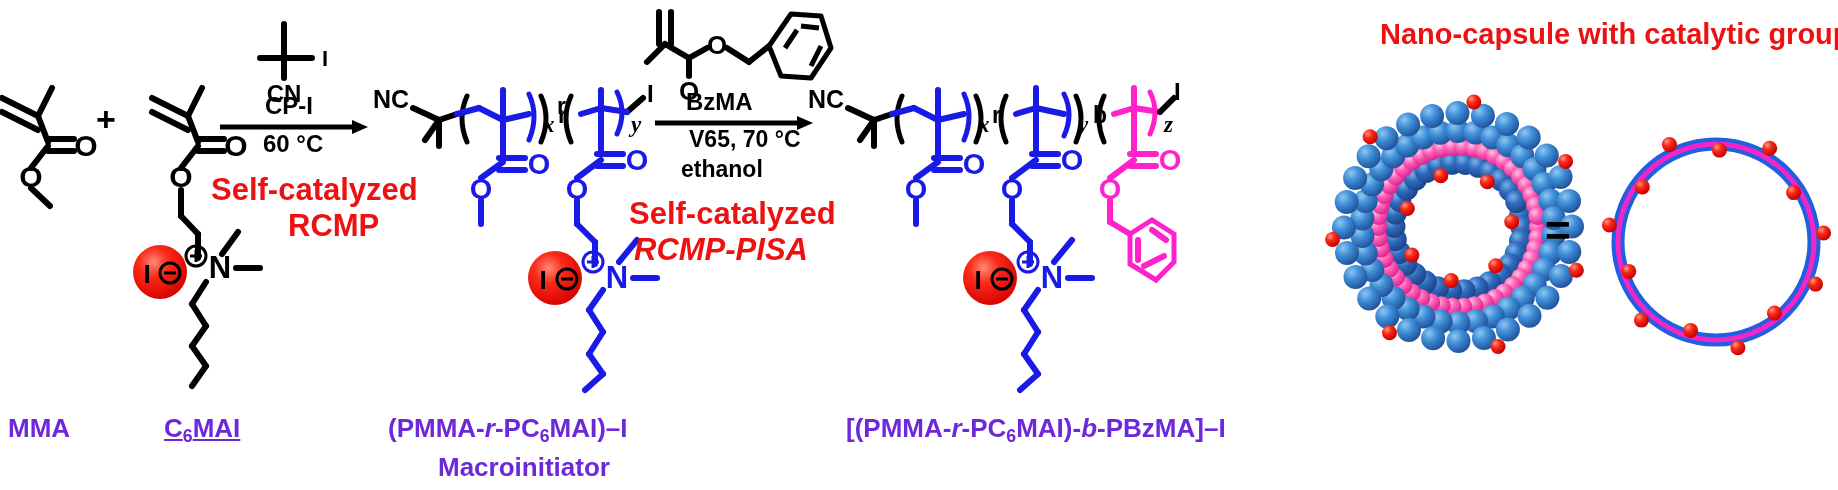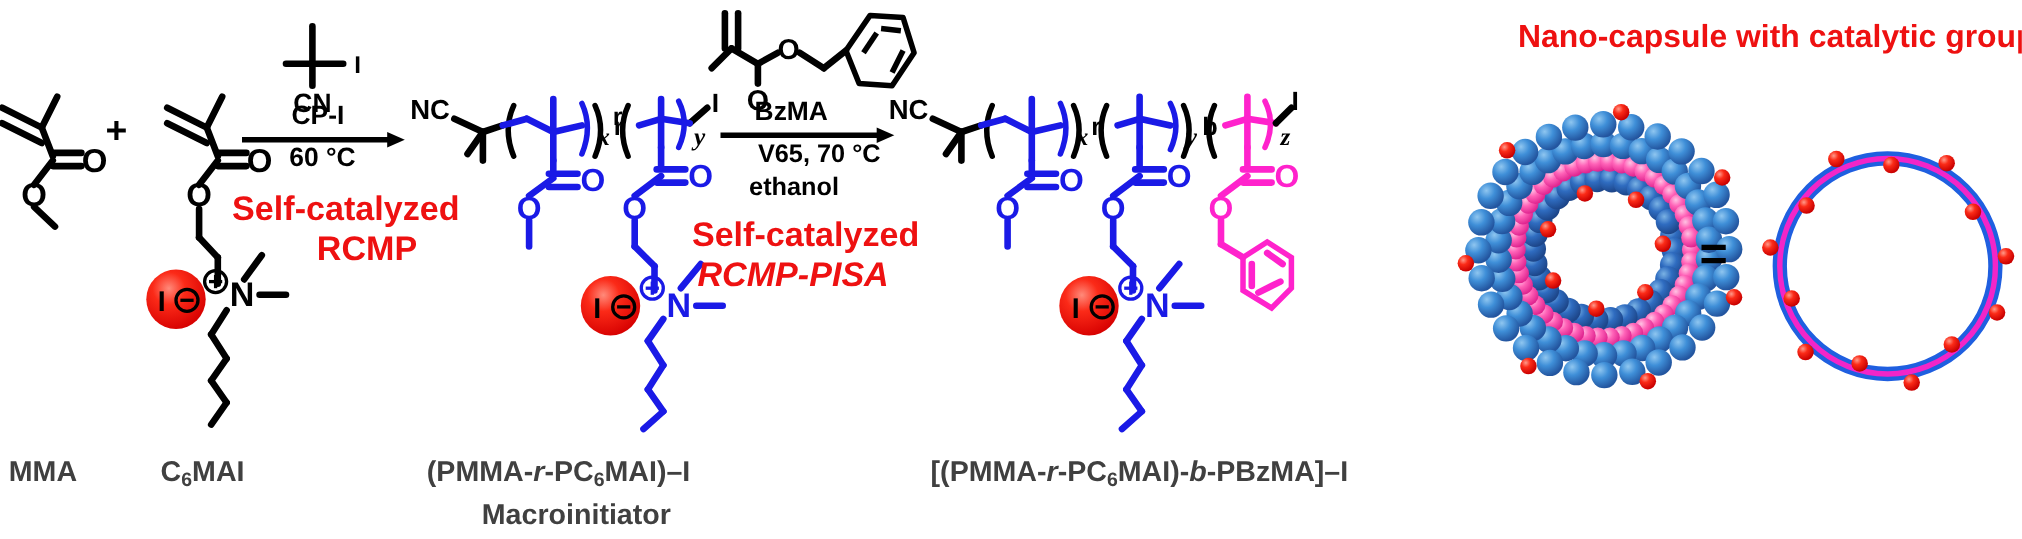--- a/index.html
+++ b/index.html
@@ -5,21 +5,21 @@
 <style>
   html,body{margin:0;padding:0;background:#ffffff;}
   body{width:1838px;height:490px;position:relative;overflow:hidden;
        font-family:"Liberation Sans","DejaVu Sans",sans-serif;color:#000;}
   .stage{position:absolute;left:0;top:0;width:1838px;height:490px;}
   .abs{position:absolute;}
   .txt{position:absolute;white-space:nowrap;font-weight:bold;color:#000;}
   .red{color:#ee1111;}
   .ital{font-style:italic;}
   svg{display:block;overflow:visible;}
-  .cap{position:absolute;white-space:nowrap;font-weight:bold;font-size:26px;color:#404040;}
+  .cap{position:absolute;white-space:nowrap;font-weight:bold;font-size:26px;color:#6d28d9;}
   sub{font-size:0.68em;vertical-align:-0.28em;font-weight:bold;}
 </style>
 </head>
 <body>
 
 <div class="stage">
 
   <div class="abs" style="left:0px;top:20px;">
     <svg width="200" height="190" viewBox="0 0 200 190">
       <g stroke="#000" stroke-width="6" fill="none" stroke-linecap="round">
@@ -545,21 +545,21 @@
           <circle cx="121.4" cy="32.1" r="7.5" fill="url(#gRed2)"></circle>
           <circle cx="171.7" cy="30.3" r="7.5" fill="url(#gRed2)"></circle>
           <circle cx="195.6" cy="74.6" r="7.5" fill="url(#gRed2)"></circle>
           <circle cx="225.6" cy="115.0" r="7.5" fill="url(#gRed2)"></circle>
         </g>
     </svg>
   </div>
 
   <div class="cap" style="left:8px;top:413px;">MMA</div>
 
-  <div class="cap" style="left:146px;top:413px;">
+  <div class="cap" style="left:164px;top:413px;text-decoration:underline;">
     <span>C</span><sub>6</sub><span>MAI</span>
   </div>
 
   <div class="cap" style="left:388px;top:413px;">
     <span>(PMMA-</span><span class="ital">r</span><span>-PC</span><sub>6</sub><span>MAI)–I</span>
   </div>
   <div class="cap" style="left:438px;top:452px;">Macroinitiator</div>
 
   <div class="cap" style="left:846px;top:413px;">
     <span>[(PMMA-</span><span class="ital">r</span><span>-PC</span><sub>6</sub><span>MAI)-</span><span class="ital">b</span><span>-PBzMA]–I</span>

